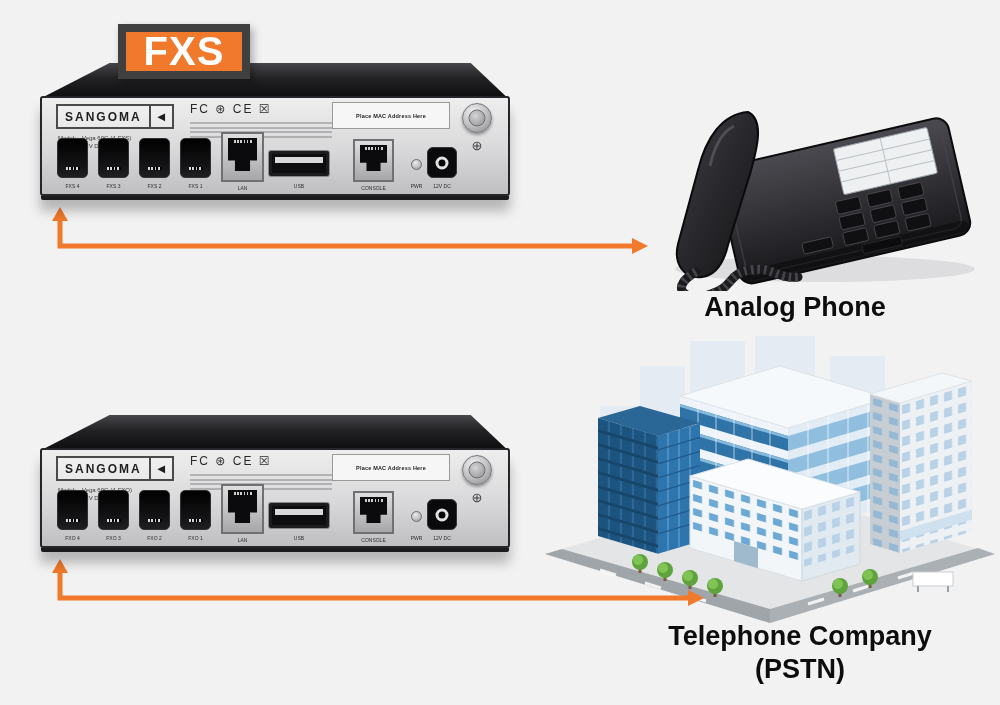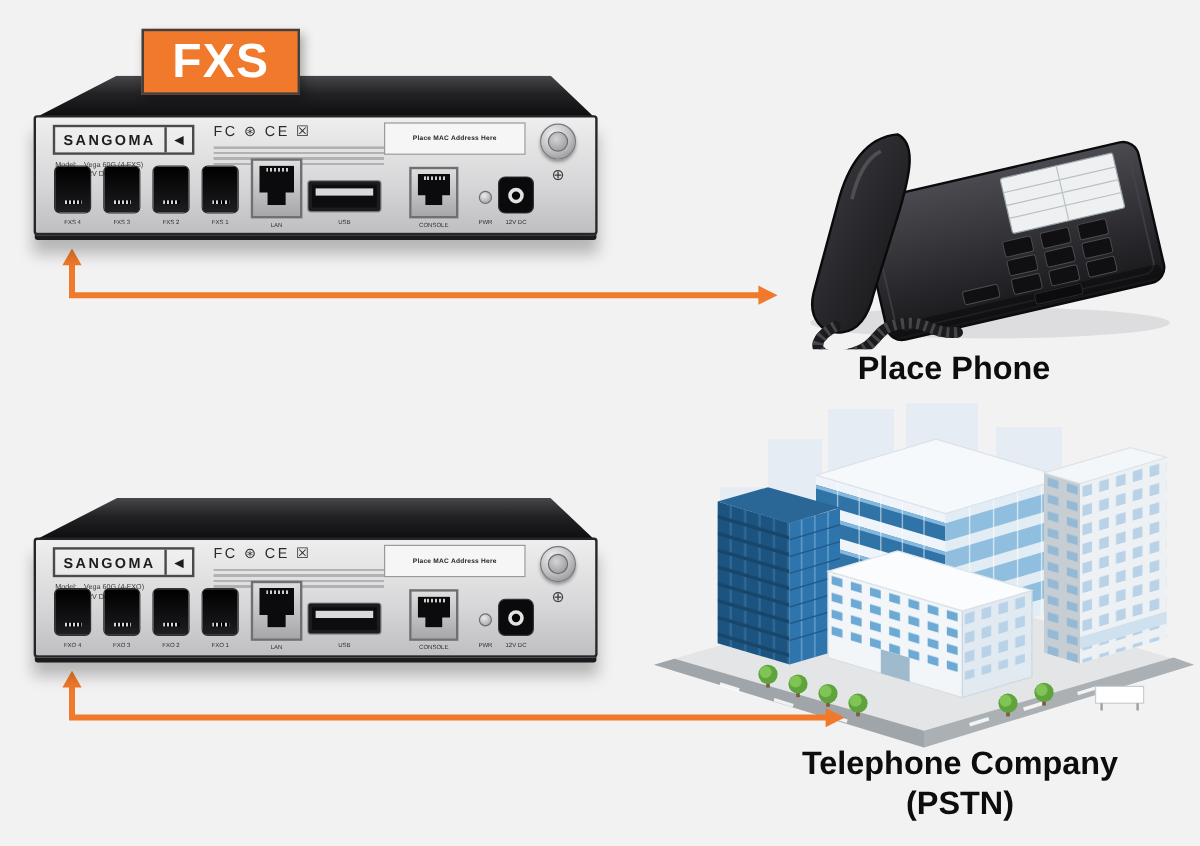--- a/index.html
+++ b/index.html
@@ -9,31 +9,31 @@
     background:#f2f2f3;
     position:relative;
     overflow:hidden;
   }
   .stage { position:absolute; inset:0; }
 
   
   .badge {
     position:absolute; width:132px; height:55px;
     background:#F0792B;
-    border:2px solid #404040;
+    border:8px solid #404040;
     box-shadow:3px 4px 8px rgba(0,0,0,.30);
     color:#fff; font-weight:bold; font-size:40px; letter-spacing:1px;
     display:flex; align-items:center; justify-content:center;
     z-index:6;
   }
   .badge-fxs { left:118px; top:24px; }
   .badge-fxo { left:118px; top:376px; }
 
   
-  .device { position:absolute; left:28px; width:470px; height:100px; z-index:4; }
+  .device { position:absolute; left:40px; width:470px; height:100px; z-index:4; }
   .device-fxs { top:96px; }
   .device-fxo { top:448px; }
 
   .dev-top {
     position:absolute; left:2px; right:2px; top:-33px; height:34px;
     background:linear-gradient(180deg,#47474b 0%, #222225 45%, #0e0e10 100%);
     clip-path:polygon(14.5% 0, 92% 0, 99.7% 100%, 0.3% 100%);
   }
   .dev-face {
     position:absolute; inset:0;
@@ -271,21 +271,21 @@
         <rect x="221" y="165" width="40" height="9" rx="2"></rect>
       </g>
       <rect x="98" y="164" width="231" height="11" rx="5" fill="#08080a" opacity=".5"></rect>
     </g>
     <path d="M118,26 C92,28 76,52 68,84 L48,158 C43,179 55,193 72,191 C87,189 94,176 98,159 L120,88 C128,60 134,34 118,26 Z" fill="url(#hsGrad)" stroke="#0a0a0c" stroke-width="2"></path>
     <path d="M104,40 C92,46 84,62 80,80" fill="none" stroke="#5c5c63" stroke-width="3" opacity=".7"></path>
     <path d="M66,186 C40,200 52,216 78,209 C106,201 96,188 120,184 C142,180 146,193 168,191" fill="none" stroke="#1b1b1e" stroke-width="9" stroke-linecap="round"></path>
     <path d="M66,186 C40,200 52,216 78,209 C106,201 96,188 120,184 C142,180 146,193 168,191" fill="none" stroke="#45454b" stroke-width="9" stroke-dasharray="2.5 4" stroke-linecap="butt"></path>
   </svg>
 
-  <div class="caption caption-phone">Place Phone</div>
+  <div class="caption caption-phone">Analog Phone</div>
 
 
   <div class="device device-fxo">
     <div class="dev-top"></div>
     <div class="dev-face">
       <div class="logo-wrap">
         <span class="logo-main">SANGOMA</span>
         <span class="logo-mark"></span>
       </div>
       <div class="model-text">

